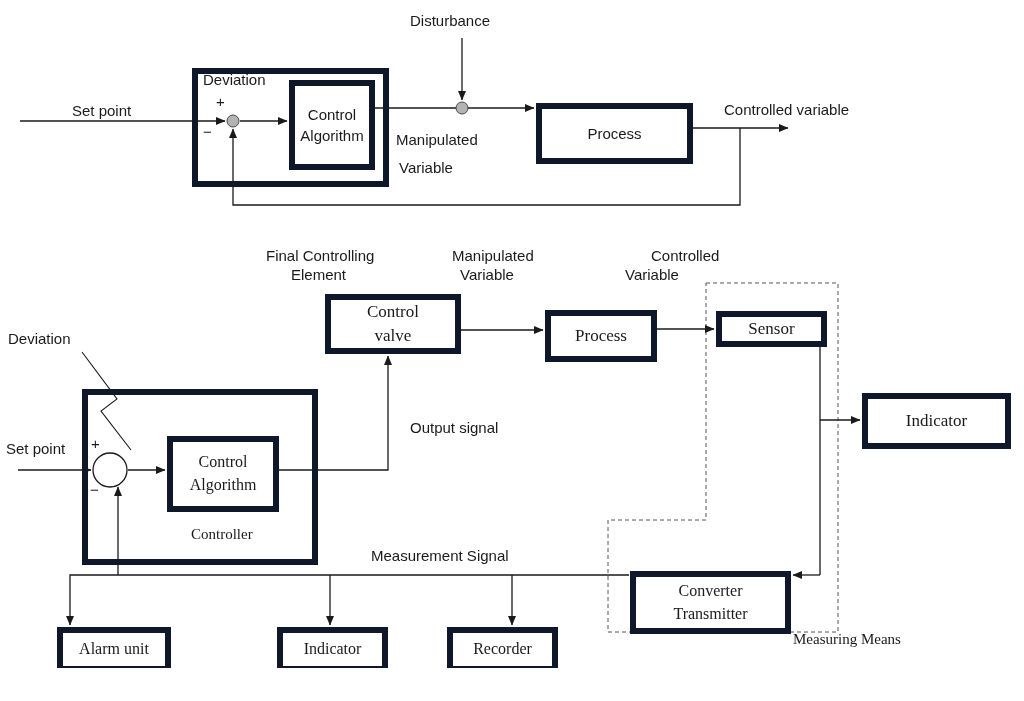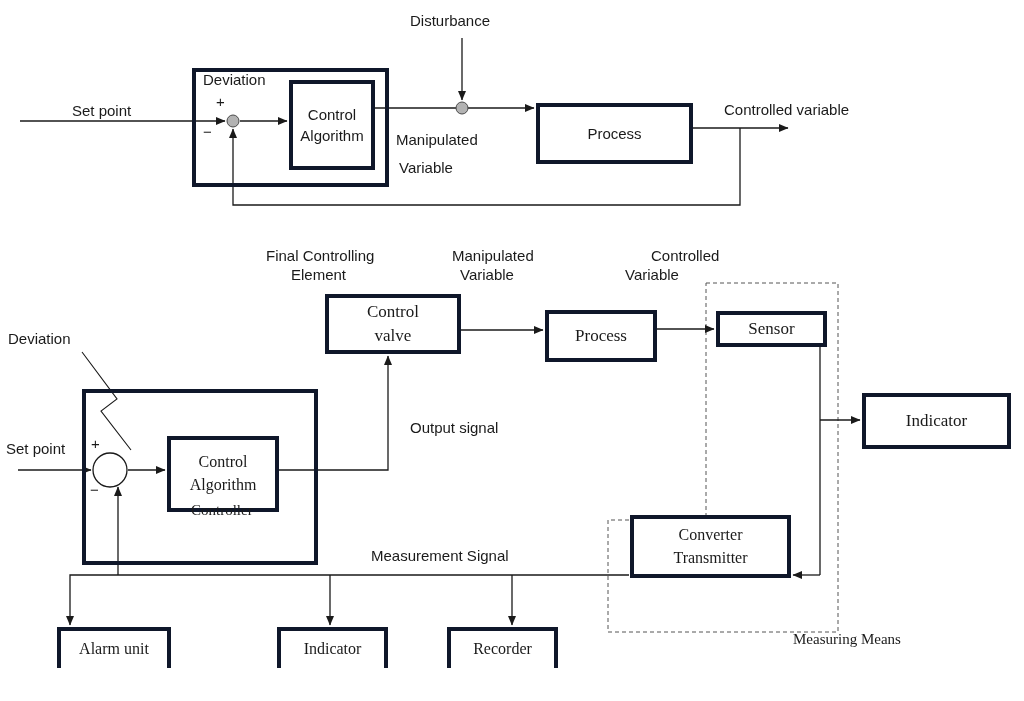--- a/index.html
+++ b/index.html
@@ -15,21 +15,21 @@
   }
   .wires { position: absolute; left: 0; top: 0; }
   .wire { stroke: #1a1a1a; stroke-width: 1.3; fill: none; }
   .thin { stroke-width: 1.1; }
   .dashed { stroke: #555; stroke-width: 1; fill: none; stroke-dasharray: 4 3; }
   .junction { fill: #b3b3b3; stroke: #4a4a4a; stroke-width: 1; }
   .sumcircle { fill: #ffffff; stroke: #1a1a1a; stroke-width: 1.3; }
 
   .box {
     position: absolute;
-    border: 4px solid #0f172a;
+    border: 6px solid #0f172a;
     background: #ffffff;
     display: flex;
     flex-direction: column;
     align-items: center;
     justify-content: center;
     text-align: center;
     line-height: 1.42;
   }
   .box.transparent { background: transparent; }
   .serif { font-family: "Liberation Serif", serif; }
@@ -140,27 +140,27 @@
   <div class="lbl sign" style="left:91px; top:435px;">+</div>
   <div class="lbl sign" style="left:90px; top:481px;">−</div>
 
   <div class="box transparent" style="left:82px; top:389px; width:236px; height:176px;"></div>
 
   <div class="box serif fs16" style="left:167px; top:436px; width:112px; height:76px;">
     <div>Control</div>
     <div>Algorithm</div>
   </div>
 
-  <div class="lbl serif" style="left:191px; top:502px;">Controller</div>
+  <div class="lbl serif" style="left:191px; top:526px;">Controller</div>
 
   <div class="lbl" style="left:410px; top:419px;">Output signal</div>
 
   <div class="lbl" style="left:371px; top:547px;">Measurement Signal</div>
 
-  <div class="box serif fs16" style="left:630px; top:515px; width:161px; height:63px;">
+  <div class="box serif fs16" style="left:630px; top:571px; width:161px; height:63px;">
     <div>Converter</div>
     <div>Transmitter</div>
   </div>
 
   <div class="lbl serif" style="left:793px; top:591px;margin-top:40px;">Measuring Means</div>
 
   <div class="box serif fs16" style="left:57px; top:627px; width:114px; height:45px;">
     <div>Alarm unit</div>
   </div>
 

